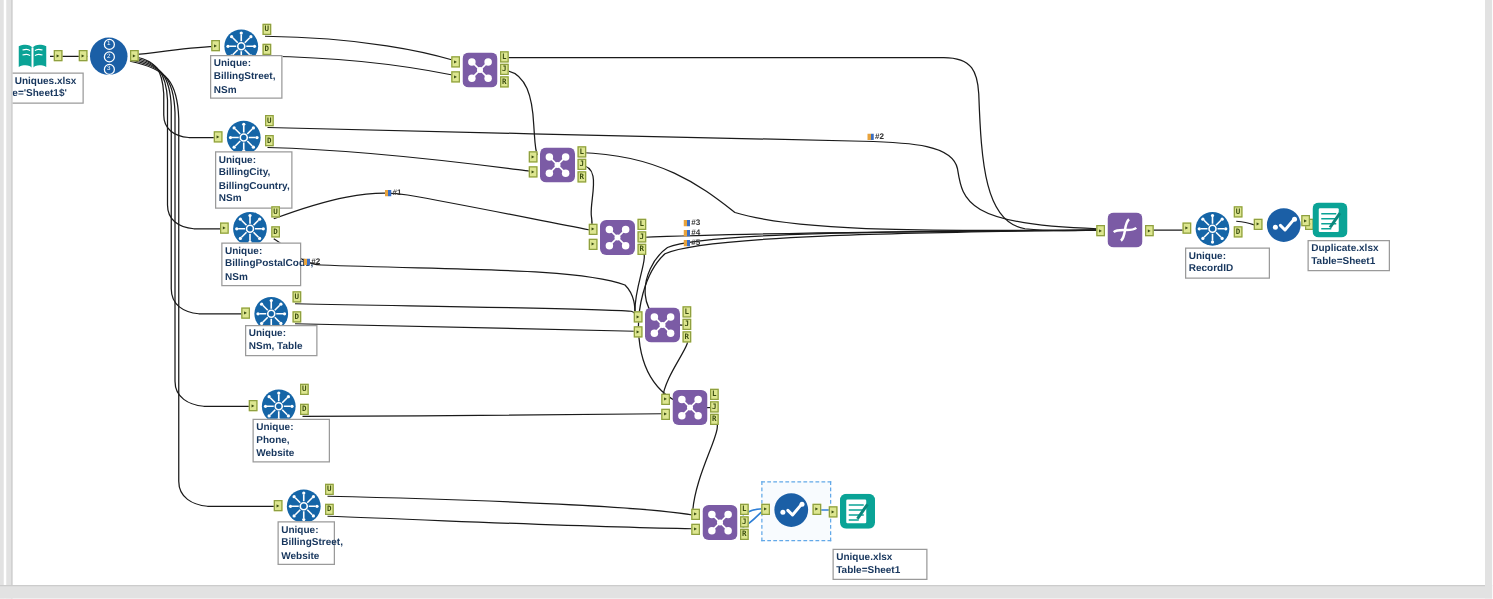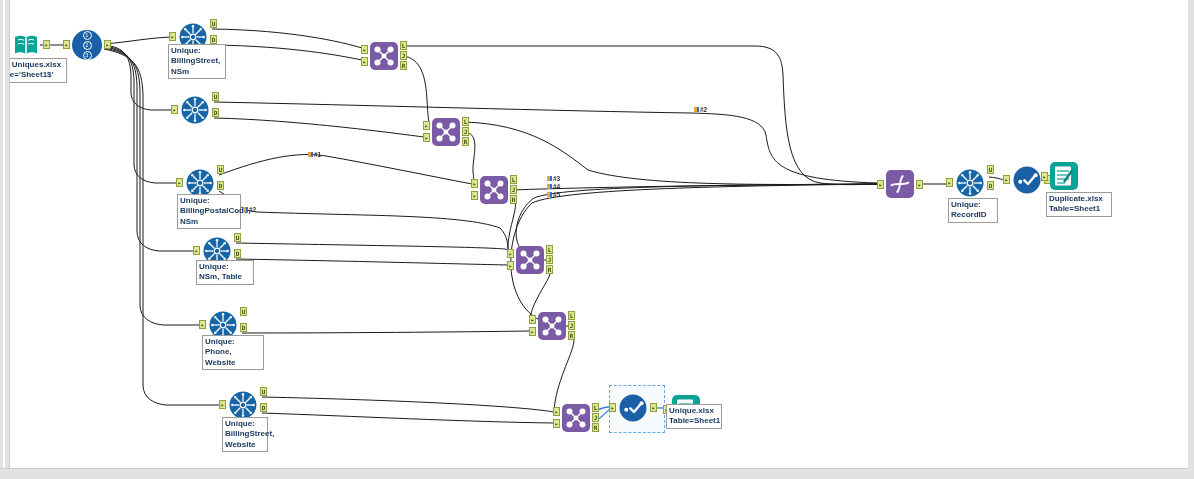--- a/index.html
+++ b/index.html
@@ -188,20 +188,21 @@
   <div class="note" style="left:168px;top:44px;width:58px">Unique: BillingStreet, NSm</div>
 
   <div class="tool" style="left:180px;top:95px;width:30px;height:30px">
     <svg class="ticon" width="30" height="30">
         <use href="#sym-unique"></use>
       </svg>
     <span class="anchor a-in">▸</span>
     <span class="anchor a-u">U</span>
     <span class="anchor a-d">D</span>
   </div>
+  <div class="note" style="left:172px;top:121px;width:62px">Unique: BillingCity, BillingCountry, NSm</div>
 
   <div class="tool" style="left:185px;top:168px;width:30px;height:30px">
     <svg class="ticon" width="30" height="30">
         <use href="#sym-unique"></use>
       </svg>
     <span class="anchor a-in">▸</span>
     <span class="anchor a-u">U</span>
     <span class="anchor a-d">D</span>
   </div>
   <div class="note" style="left:177px;top:194px;width:64px">Unique: BillingPostalCode, NSm</div>
@@ -306,21 +307,21 @@
   </div>
 
   <div class="tool" style="left:955px;top:168px;width:30px;height:30px">
     <svg class="ticon" width="30" height="30">
         <use href="#sym-unique"></use>
       </svg>
     <span class="anchor a-in">▸</span>
     <span class="anchor a-u">U</span>
     <span class="anchor a-d">D</span>
   </div>
-  <div class="note" style="left:948px;top:198px;width:50px">Unique: RecordID</div>
+  <div class="note" style="left:948px;top:198px;width:68px">Unique: RecordID</div>
 
   <div class="tool" style="left:1012px;top:165px;width:30px;height:30px">
     <svg class="ticon" width="30" height="30">
         <use href="#sym-browse"></use>
       </svg>
     <span class="anchor a-in">▸</span>
     <span class="anchor a-out">▸</span>
   </div>
 
   <div class="tool" style="left:1050px;top:162px;width:28px;height:28px">
@@ -339,21 +340,21 @@
     <span class="anchor a-in">▸</span>
     <span class="anchor a-out">▸</span>
   </div>
 
   <div class="tool" style="left:672px;top:395px;width:28px;height:28px">
     <svg class="ticon" width="28" height="28">
         <use href="#sym-sheet"></use>
       </svg>
     <span class="anchor a-in">▸</span>
   </div>
-  <div class="note" style="left:666px;top:404px;width:56px">Unique.xlsx Table=Sheet1</div>
+  <div class="note" style="left:666px;top:439px;width:76px">Unique.xlsx Table=Sheet1</div>
 
   <div class="wlab" style="left:308px;top:151px">
       <span class="wglyph"></span>
       <span>#1</span>
     </div>
   <div class="wlab" style="left:243px;top:206px">
       <span class="wglyph"></span>
       <span>#2</span>
     </div>
   <div class="wlab" style="left:694px;top:106px">

